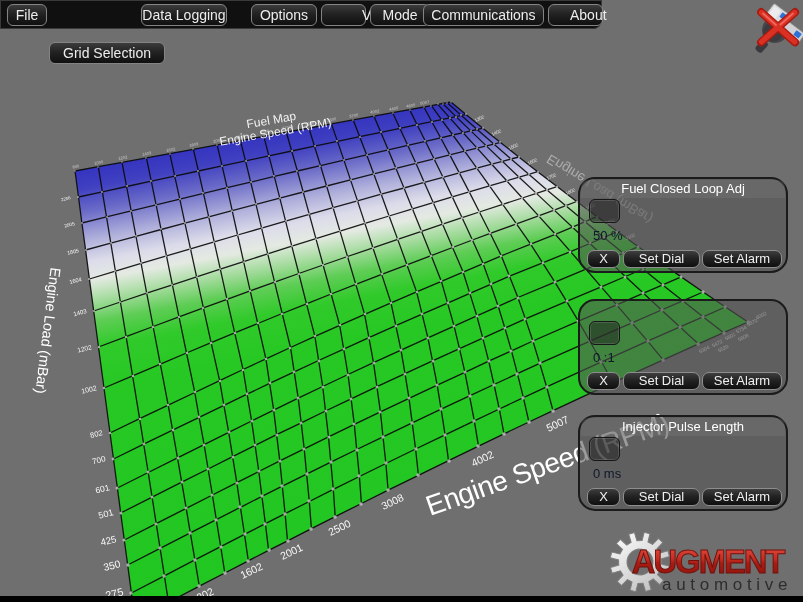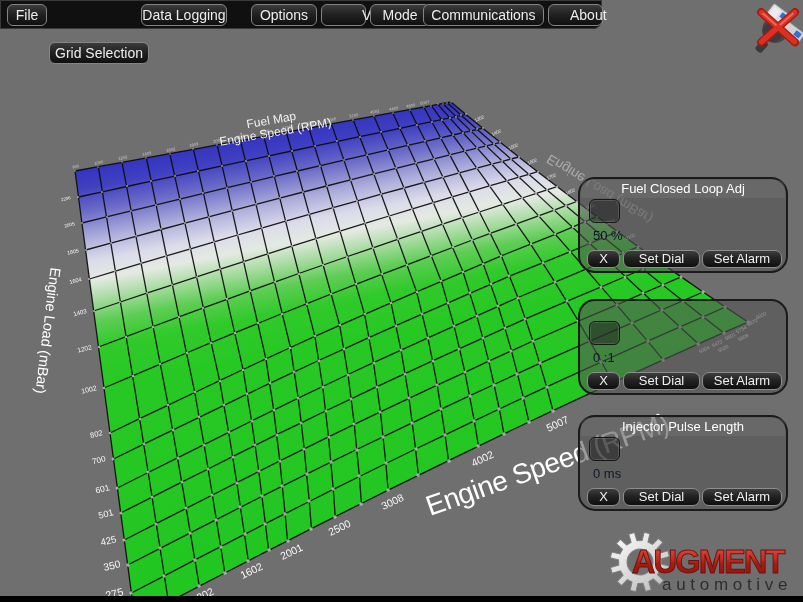--- a/index.html
+++ b/index.html
@@ -491,21 +491,21 @@
 <text x="272" y="124" font-size="12" text-anchor="middle" transform="rotate(-10 272 124)" fill-opacity="0.92">Fuel Map</text>
 <text x="276" y="136" font-size="12" text-anchor="middle" transform="rotate(-10 276 136)" fill-opacity="0.92">Engine Speed (RPM)</text>
 <text x="43" y="330" font-size="14.5" text-anchor="middle" transform="rotate(97 43 330)" textLength="127">Engine Load (mBar)</text>
 <text x="0" y="0" text-anchor="middle" transform="translate(602,185) rotate(-149) scale(-1,1)" fill-opacity="0.42" font-size="13.5">Engine Load (mBar)</text>
 <text x="430" y="516" font-size="28" text-anchor="start" transform="rotate(-19.5 430 516)" textLength="256">Engine Speed (RPM)</text>
 </g>
 </svg>
 
 <div id="menubar"></div>
 <div class="mbtn" style="left:7px;width:40px;">File</div>
-<div class="mbtn" style="left:49px;width:100px;margin-top:38px;">Grid Selection</div>
+<div class="mbtn" style="left:49px;width:116px;margin-top:38px;">Grid Selection</div>
 <div class="mbtn" style="left:141px;width:86px;">Data Logging</div>
 <div class="mbtn" style="left:251px;width:66px;">Options</div>
 <div class="mbtn" style="left:321px;width:45px;padding-left:40px;">View</div>
 <div class="mbtn" style="left:370px;width:60px;">Mode</div>
 <div class="mbtn" style="left:423px;width:121px;">Communications</div>
 <div class="mbtn" style="left:548px;width:55px;padding-left:21px;">About</div>
 
 <svg id="xicon" width="54" height="52" viewBox="0 0 54 52" style="position:absolute;left:750px;top:1px;">
   <circle cx="25" cy="29" r="13" fill="#47474b"></circle>
   <circle cx="23" cy="31" r="10" fill="#3c3c40"></circle>

